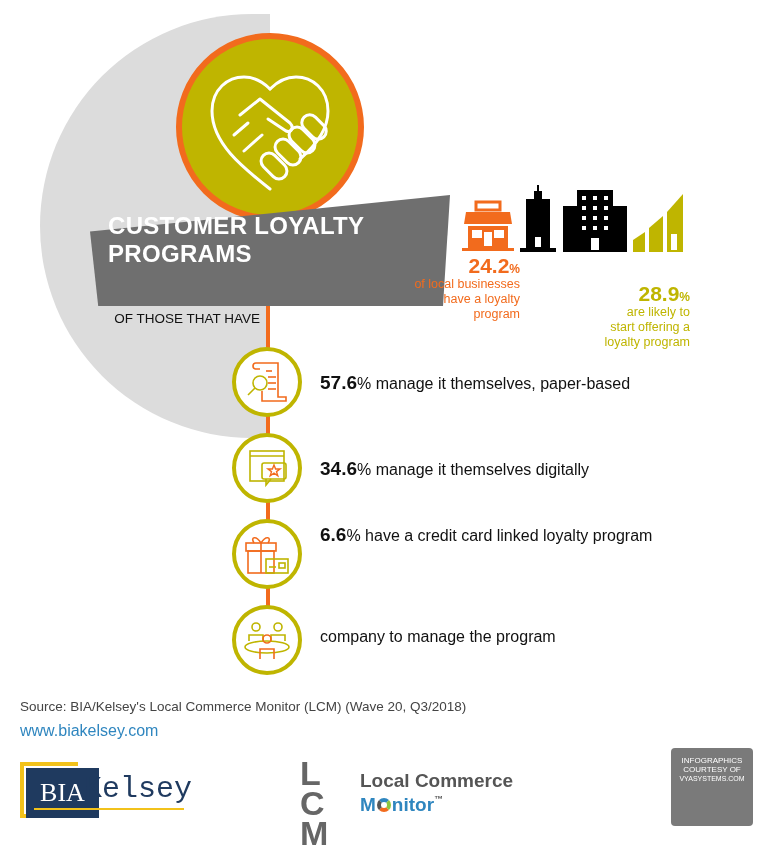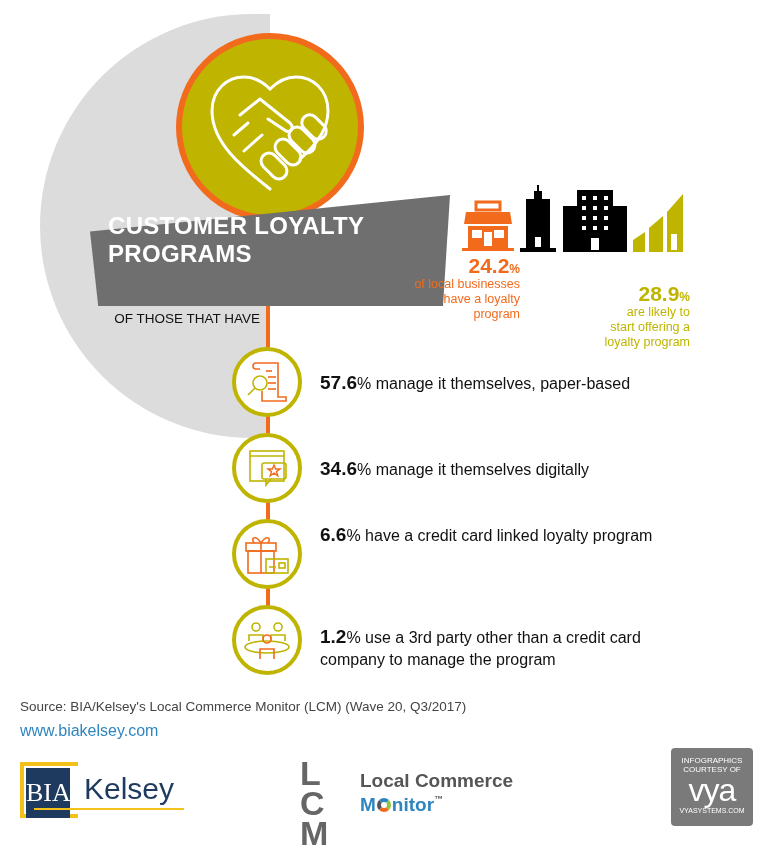--- a/index.html
+++ b/index.html
@@ -175,42 +175,40 @@
         <path d="M35 32 V26 H49 V32"></path>
       <ellipse cx="31" cy="38" rx="22" ry="6"></ellipse>
     </g>
     <g fill="none" stroke="#f26b1d" stroke-width="1.6">
       <circle cx="31" cy="30" r="4"></circle>
         <path d="M24 50 V40 H38 V50"></path>
     </g>
   </svg>
 </div>
 <div class="item-text" style="top:626px;">
-  <div><b>1.2</b><span>%</span><span> use a 3rd party other than a credit card</span></div>
   <div>company to manage the program</div>
 </div>
 
-<div class="source">Source: BIA/Kelsey's Local Commerce Monitor (LCM) (Wave 20, Q3/2017)</div>
+<div class="source">Source: BIA/Kelsey's Local Commerce Monitor (LCM) (Wave 20, Q3/2018)</div>
 <div class="site">www.biakelsey.com</div>
 
 <div class="abs" style="left:20px;top:762px;width:170px;height:60px;">
   <div class="abs" style="left:0;top:0;width:58px;height:56px;border:4px solid #f2c21b;border-right:none;box-sizing:border-box;"></div>
-  <div class="abs" style="left:6px;top:6px;width:44px;height:50px;background:#1f3a5f;color:#fff;font-family:'Liberation Serif',serif;font-size:26px;line-height:50px;text-align:center;">BIA</div>
-  <div class="abs" style="left:64px;top:10px;color:#1f3a5f;font-family:Liberation Sans, sans-serif;font-size:30px;">Kelsey</div>
+  <div class="abs" style="left:6px;top:6px;width:73px;height:50px;background:#1f3a5f;color:#fff;font-family:'Liberation Serif',serif;font-size:26px;line-height:50px;text-align:center;">BIA</div>
+  <div class="abs" style="left:64px;top:10px;color:#1f3a5f;font-family:Liberation Mono, monospace;font-size:30px;">Kelsey</div>
   <div class="abs" style="left:14px;top:46px;width:150px;height:2px;background:#f2c21b;"></div>
 </div>
 
 <div class="abs" style="left:300px;top:758px;width:250px;height:70px;">
   <div class="abs" style="left:0;top:0;width:50px;font-weight:bold;font-size:34px;line-height:30px;color:#666;letter-spacing:-2px;">
     <span style="display:block;width:40px;word-wrap:break-word;">LCM</span>
   </div>
   <div class="abs" style="left:60px;top:12px;font-weight:bold;font-size:19px;color:#555;">Local Commerce</div>
   <div class="abs" style="left:60px;top:36px;font-weight:bold;font-size:19px;color:#2f86bf;">
     <span>M</span><span style="display:inline-block;width:14px;height:14px;border-radius:50%;border:4px solid #555;border-top-color:#2f86bf;border-right-color:#8cc63f;border-bottom-color:#f26b1d;box-sizing:border-box;vertical-align:-1px;margin:0 1px;"></span><span>nitor</span><span style="font-size:9px;color:#555;vertical-align:top;">™</span>
   </div>
 </div>
 
 <div class="abs" style="left:671px;top:748px;width:82px;height:78px;background:#7a7a7a;border-radius:4px;color:#fff;text-align:center;">
   <div style="font-size:8px;margin-top:8px;line-height:9px;text-align:center;">INFOGRAPHICS</div>
   <div style="font-size:8px;line-height:9px;text-align:center;">COURTESY OF</div>
-  <div style="font-size:32px;line-height:32px;font-weight:normal;letter-spacing:-1px;">vya</div>
   <div style="font-size:7px;line-height:9px;">VYASYSTEMS.COM</div>
 </div>
 
 </body></html>

